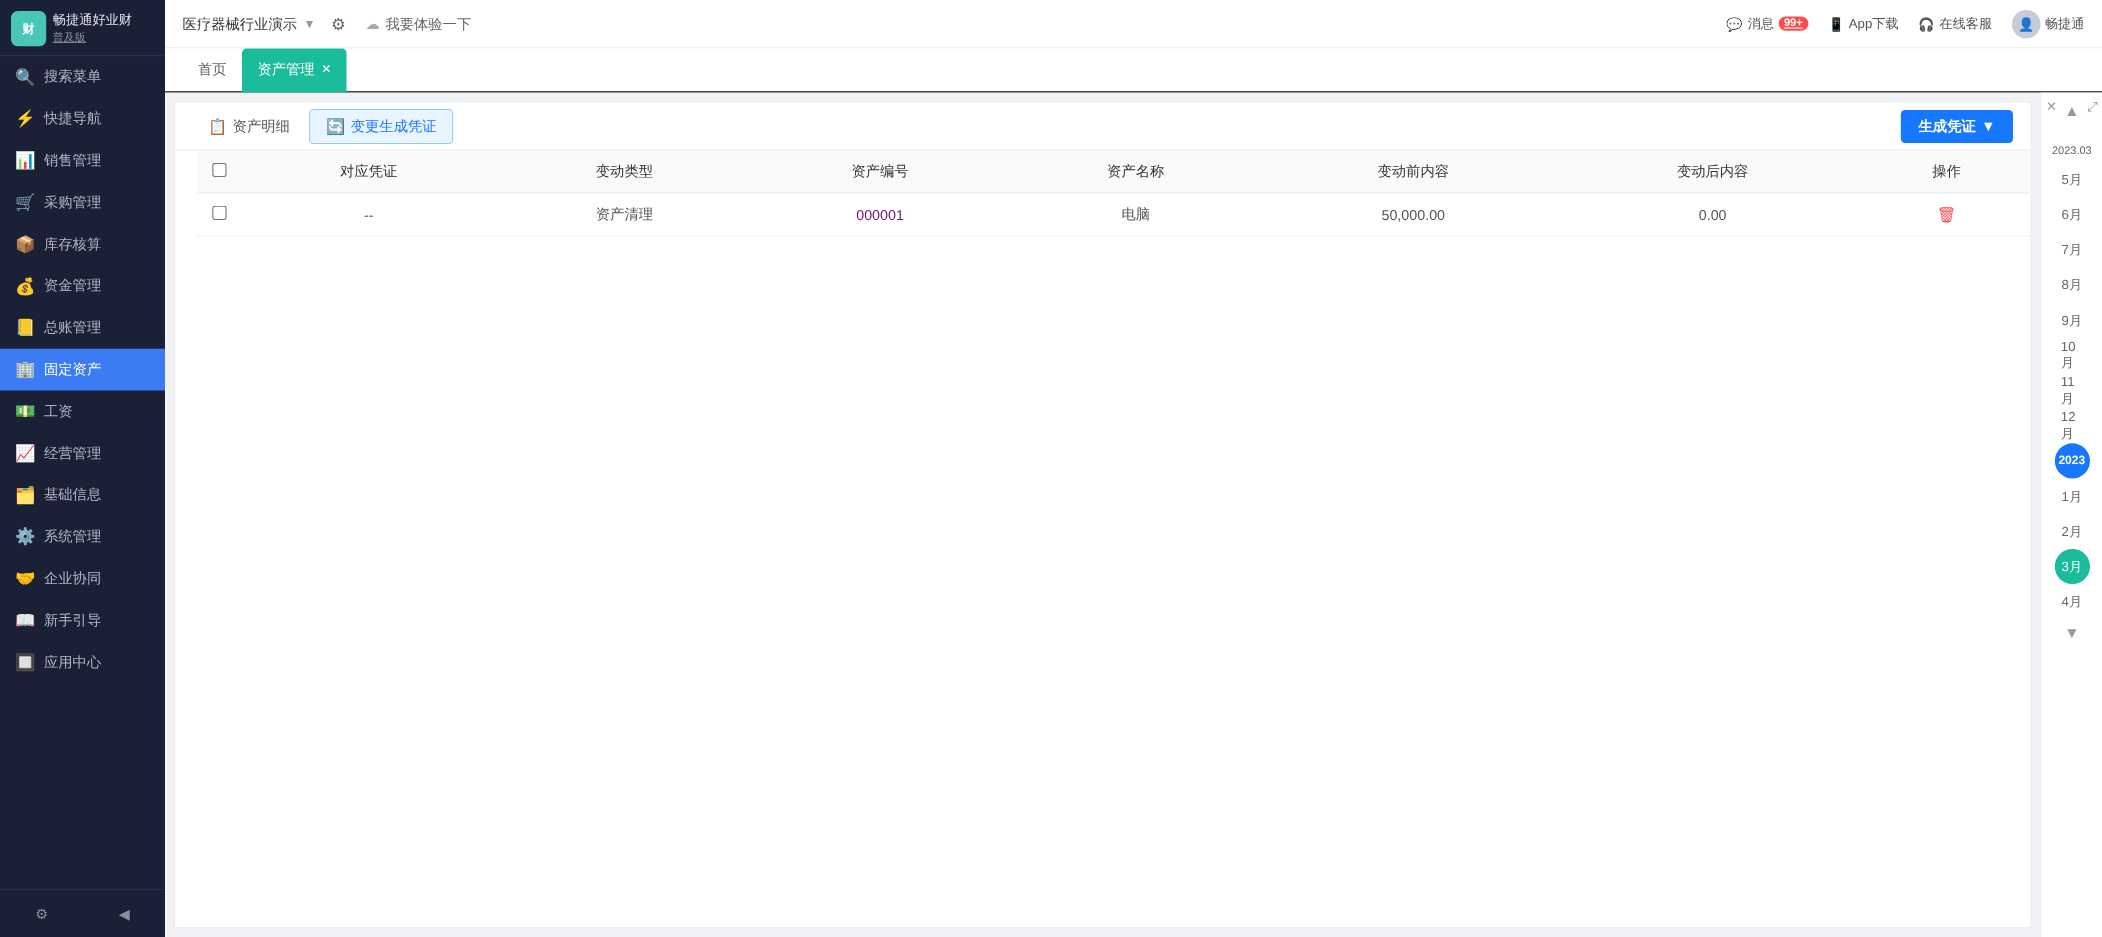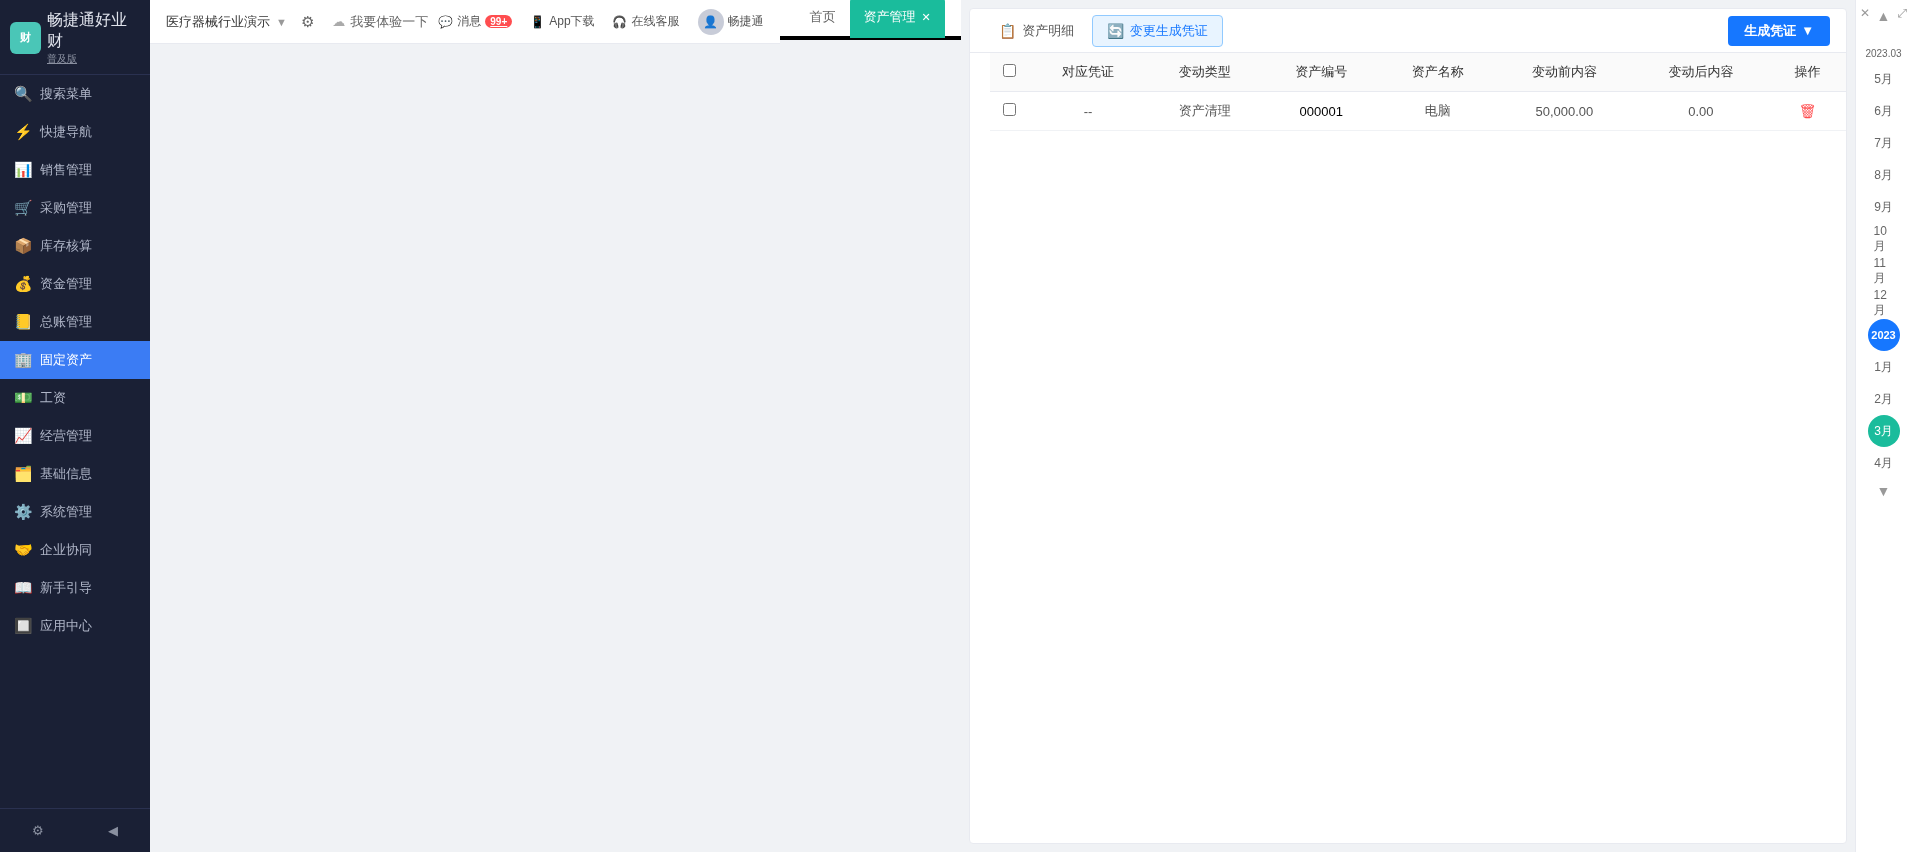--- a/index.html
+++ b/index.html
@@ -22,21 +22,21 @@
       gap: 6px;
       border-bottom: 1px solid #2a3150;
     }
     .sidebar-logo-icon {
       width: 32px; height: 32px;
       background: #4ac6b7;
       border-radius: 6px;
       display: flex; align-items: center; justify-content: center;
       color: white; font-size: 11px; font-weight: bold;
     }
-    .sidebar-logo-text { font-size: 16px; color: #e0e3ec; line-height: 1.3; }
+    .sidebar-logo-text { font-size: 12px; color: #e0e3ec; line-height: 1.3; }
     .sidebar-logo-sub { font-size: 10px; color: #8a90a0; text-decoration: underline; }
     .sidebar-nav { flex: 1; overflow-y: auto; }
     .sidebar-nav::-webkit-scrollbar { width: 3px; }
     .sidebar-nav::-webkit-scrollbar-thumb { background: #3a4060; }
     .sidebar-item {
       display: flex; align-items: center; gap: 8px;
       padding: 10px 14px;
       cursor: pointer;
       color: #b0b6c8;
       font-size: 13px;
@@ -48,21 +48,21 @@
       border-top: 1px solid #2a3150;
       padding: 8px 0;
       display: flex; align-items: center; justify-content: space-around;
     }
     .sidebar-bottom-btn { cursor: pointer; color: #8a90a0; padding: 6px; }
 
     
     .main {
       flex: 1;
       display: flex;
-      flex-direction: row;
+      flex-direction: column;
       overflow: hidden;
       background: #f0f2f5;
     }
 
     
     .header {
       background: #fff;
       height: 44px;
       display: flex; align-items: center;
       padding: 0 16px;
@@ -95,21 +95,21 @@
       width: 26px; height: 26px; border-radius: 50%;
       background: #c8ccd8; display: flex; align-items: center; justify-content: center;
       color: #666; font-size: 12px;
     }
 
     
     .tabs-bar {
       background: #fff;
       padding: 0 16px;
       display: flex; align-items: center;
-      border-bottom: 4px solid #000000;
+      border-bottom: 1px solid #000000;
       height: 40px;
     }
     .tab {
       padding: 0 14px;
       height: 40px;
       display: flex; align-items: center; gap: 6px;
       cursor: pointer; color: #666; font-size: 13px;
       border-bottom: 2px solid transparent;
     }
     .tab.active {
@@ -443,21 +443,21 @@
               </th>
             </tr>
           </thead>
           <tbody>
             <tr>
               <td class="checkbox-cell">
                 <input type="checkbox" style="">
               </td>
               <td>--</td>
               <td>资产清理</td>
-              <td style="color:#000000; cursor:pointer;">000001</td>
+              <td style="color:#701a75; cursor:pointer;">000001</td>
               <td>电脑</td>
               <td>50,000.00</td>
               <td>0.00</td>
               <td>
                 <span class="delete-icon">🗑</span>
               </td>
             </tr>
           </tbody>
         </table>
       </div>

